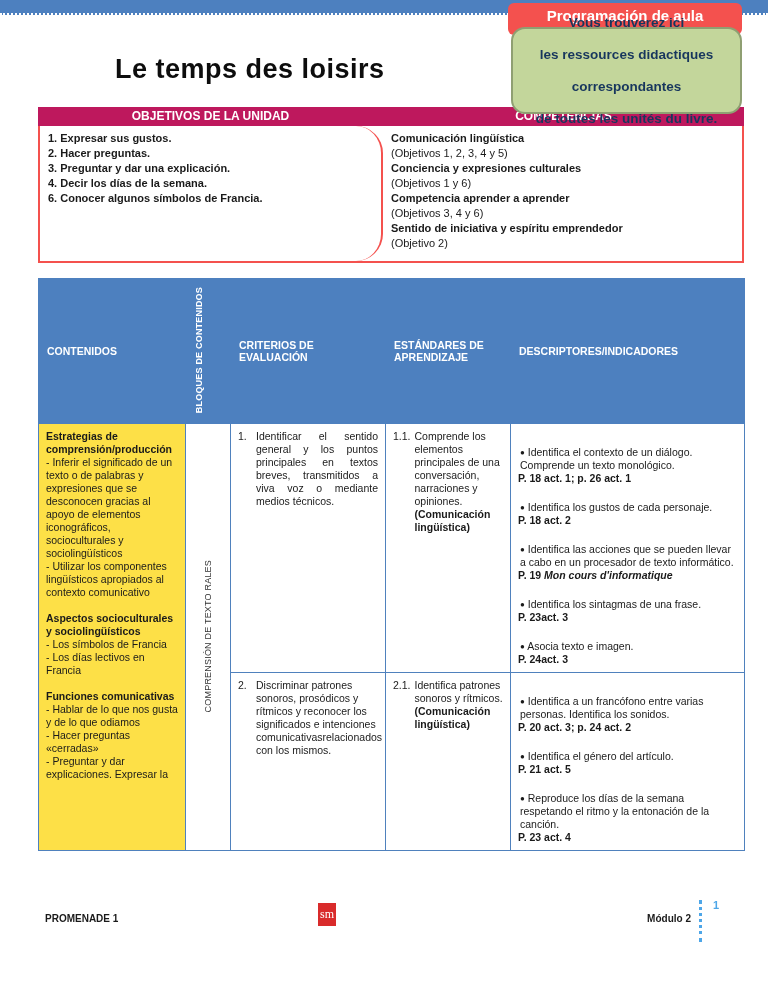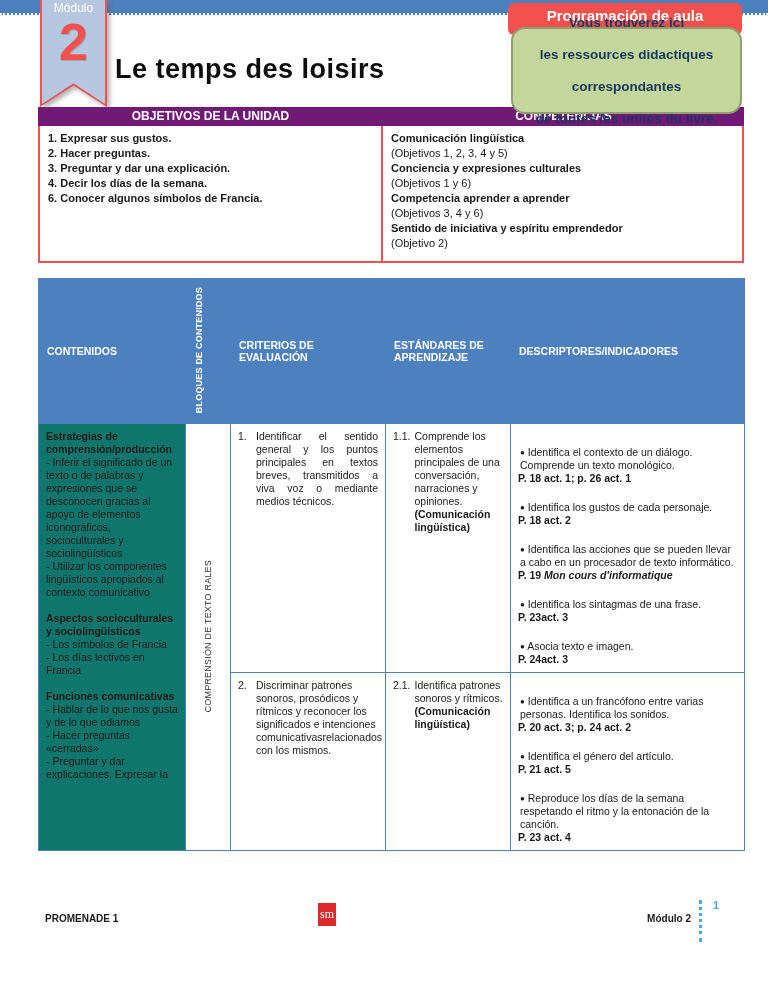--- a/index.html
+++ b/index.html
@@ -35,38 +35,38 @@
     border-radius:6px; color:#fff; font-weight:bold; font-size:15px; text-align:center;
     line-height:25px; z-index:7; }
   .bubble { position:absolute; left:511px; top:27px; width:231px; height:87px; background:#c3d69b;
     border:2px solid #8f9f72; border-radius:14px; z-index:8;
     display:flex; flex-direction:column; justify-content:center; text-align:center;
     font-weight:bold; font-size:13.5px; color:#17365d; line-height:20px;gap:12px; }
 
   
   .obj-box { position:absolute; left:38px; top:107px; width:706px; z-index:2; }
   .obj-headrow { display:flex; height:19px; }
-  .obj-headcell { background:#701a75; color:#fff; font-weight:bold; font-size:12px;
+  .obj-headcell { background:#be185d; color:#fff; font-weight:bold; font-size:12px;
     text-align:center; line-height:19px; }
   .obj-headcell.l { width:345px; }
   .obj-headcell.r { width:361px; }
   .obj-body { display:flex; height:137px; border:2px solid #f4514e; border-top:none; background:#fff; }
   .obj-cell { padding:5px 8px; font-size:11px; line-height:15px; }
-  .obj-cell.l { width:343px; border-right:2px solid #f4514e; font-weight:bold; }
+  .obj-cell.l { width:343px; border-right:2px solid #f4514e; font-weight:bold;border-radius:27px; }
   .obj-cell.r { width:359px; }
   .comp-name { font-weight:bold; }
 
   
   .main-table { position:absolute; left:38px; top:278px; width:706px; border-collapse:collapse;
     table-layout:fixed; font-size:10.5px; }
   .main-table th { background:#4d80bf; color:#fff; font-weight:bold; font-size:10.5px;
     height:62px; text-align:left; vertical-align:middle; border:1.5px solid #4d80bf; padding:8px; }
   .main-table td { border:1.5px solid #4f81bd; vertical-align:top; padding:6px 7px;
     line-height:13px; background:#fff; }
-  td.cell-contents { background:#0f766e; }
+  td.cell-contents { background:#fde047; }
   .vtext { writing-mode:vertical-rl; transform:rotate(180deg); white-space:nowrap;
     font-size:9px; letter-spacing:0.2px; display:inline-block; }
   td.cell-block { text-align:center; vertical-align:middle; font-weight:normal; color:#333; }
   .cont-title { font-weight:bold; }
   .cont-gap { height:13px; }
   .hang { display:flex; }
   .hang .num { flex:none; padding-right:4px; }
   .hang .num.w1 { width:18px; padding-right:0; }
   .hang .htext { flex:1; }
   .just { text-align:justify; }
@@ -90,26 +90,20 @@
 </style>
 </head>
 <body>
 
 <div id="page">
 
   <div class="topbar">
     <div class="topbar-dashes"></div>
   </div>
 
-  <div class="ribbon-wrap">
-    <div class="ribbon-outer"></div>
-    <div class="ribbon-inner"></div>
-    <div class="ribbon-label">Módulo</div>
-    <div class="ribbon-num">2</div>
-  </div>
 
   <div class="doc-title">Le temps des loisirs</div>
 
   <div class="badge">Programación de aula</div>
   <div class="bubble">
     <div>Vous trouverez ici</div>
     <div>les ressources didactiques</div>
     <div>correspondantes</div>
     <div>de toutes les unités du livre.</div>
   </div>

